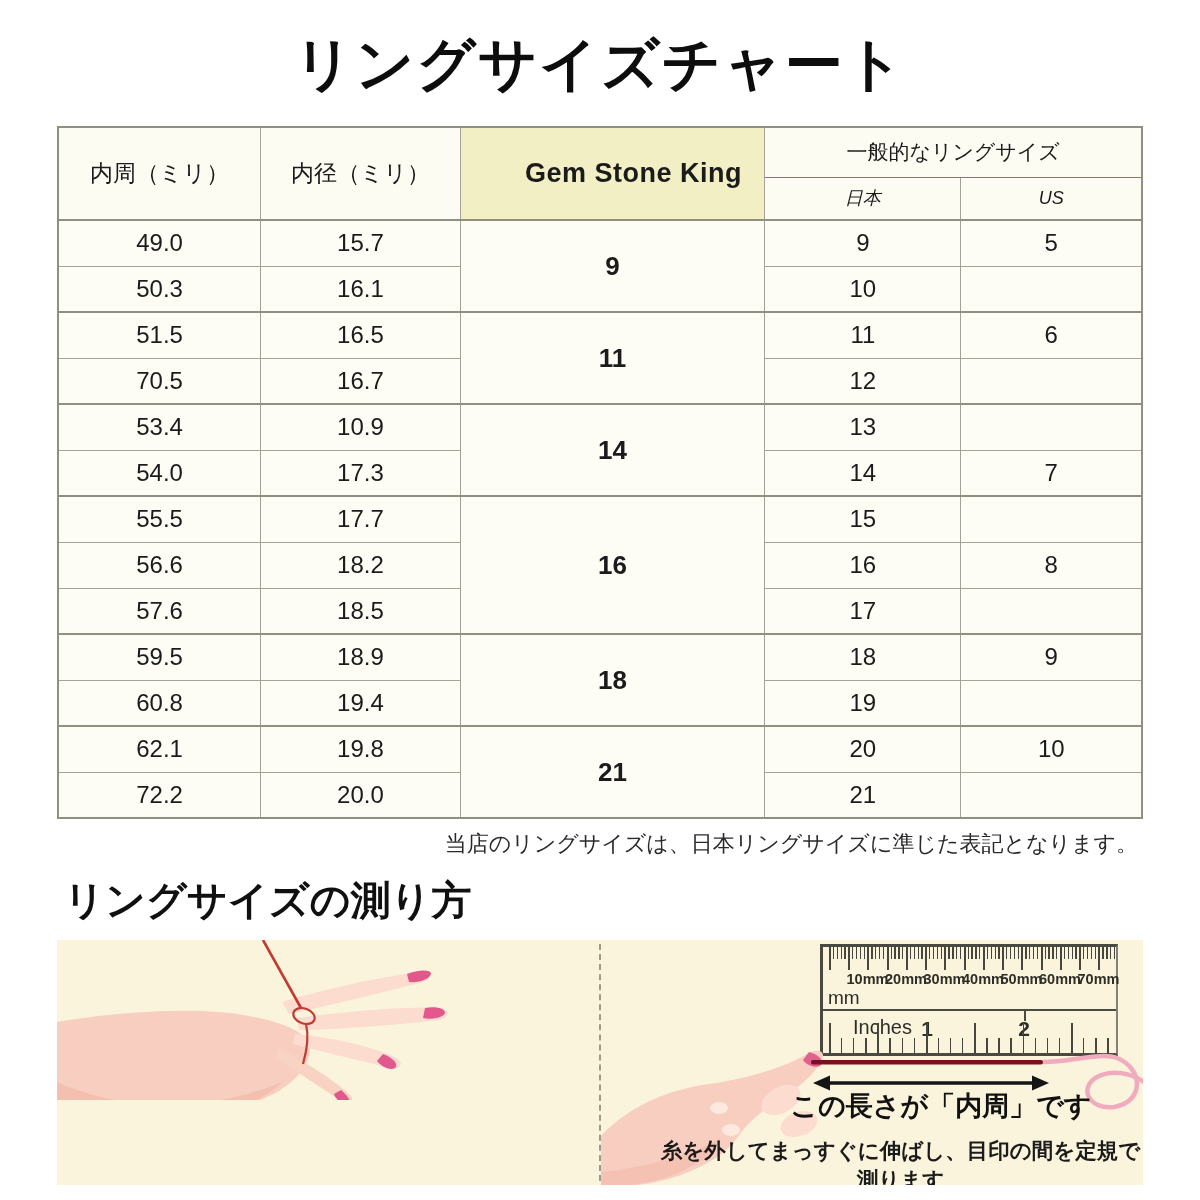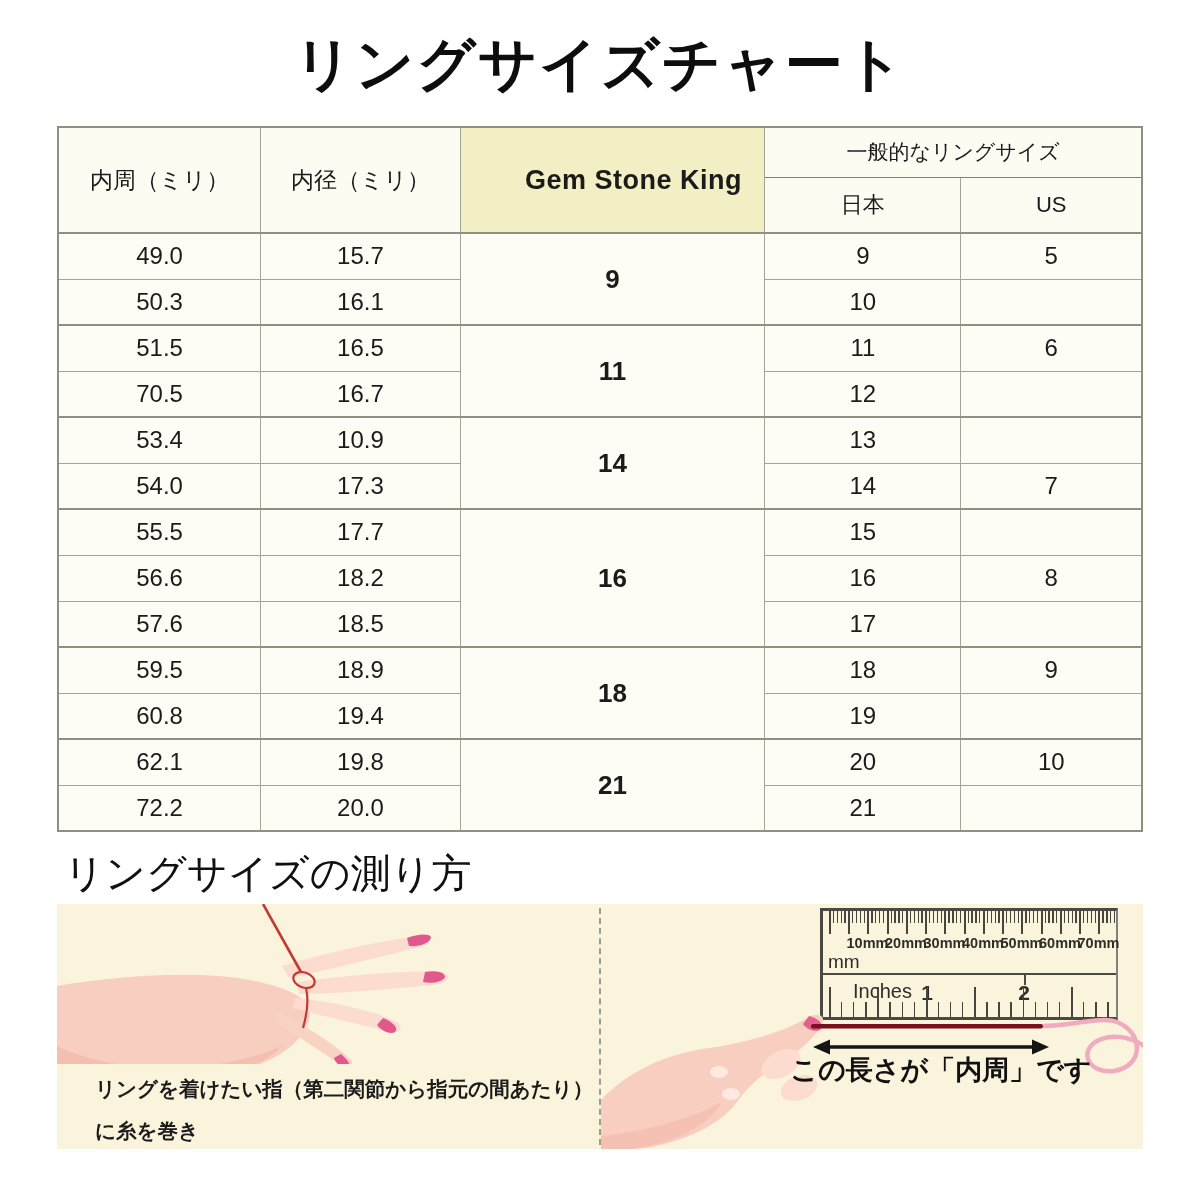--- a/index.html
+++ b/index.html
@@ -10,29 +10,29 @@
            letter-spacing:2px; margin:26px 0 22px; }
 
   .table-wrap { margin:0 57px; }
   table { width:100%; border-collapse:collapse; table-layout:fixed;
           border:2px solid #8f8f82; background:#fdfdf6; }
   th, td { border:1px solid #a4a496; text-align:center; vertical-align:middle;
            color:#1b1b1b; overflow:hidden; }
   thead th { font-weight:400; font-size:23px; background:#fdfcf3; }
   th.brand { background:#f2efc5; font-weight:700; font-size:27px; letter-spacing:.5px;padding-left:42px; }
   th.common { font-size:21px; border-bottom:1px solid #8b5cf6; height:50px; }
-  th.sub { height:56px; font-size:22px; }
+  th.sub { height:43px; font-size:18px;font-style:italic; }
   tbody td { font-size:24px; height:46px; }
   td.gsk { font-weight:700; font-size:26px; }
   tr.gs td { border-top:2px solid #8f8f82; }
   thead tr:first-child th { height:50px; }
 
   .note { margin:10px 62px 0 0; text-align:right; font-size:22px; color:#2a2a2a; }
 
-  .section-heading { margin:14px 0 3px 64px; font-size:40px; font-weight:400; color:#101010; }
+  .section-heading { margin:14px 0 12px 64px; font-size:40px; font-weight:700; color:#101010; }
 
   .panel { margin:0 57px; height:245px; background:#fbf4dc; display:flex; position:relative; overflow:hidden; }
   .panel-half { position:relative; width:543px; height:245px; }
   .divider { width:0; border-left:2px dashed #9c9c8c; margin:4px 0; }
 
   .panel svg { position:absolute; left:0; top:0; pointer-events:none; }
 
   .cap-left { position:absolute; left:38px; top:164px; font-size:20.5px; font-weight:600;
               color:#1b1b1b; line-height:2.05; }
   .cap-bold { position:absolute; left:120px; top:148px; width:440px; text-align:center;
@@ -173,20 +173,21 @@
         <tr>
           <td>72.2</td>
           <td>20.0</td>
           <td>21</td>
           <td></td>
         </tr>
       </tbody>
     </table>
   </div>
 
+  <div class="note">当店のリングサイズは、日本リングサイズに準じた表記となります。</div>
 
   <h2 class="section-heading">リングサイズの測り方</h2>
 
   <div class="panel">
 
     <div class="panel-half">
       <svg width="543" height="160" viewBox="0 0 543 160">
         <path d="M0,82 C60,72 140,66 192,76 C235,84 258,96 252,116 C240,154 185,172 120,178 C75,182 30,182 0,180 Z" fill="#f7cec0"></path>
         <path d="M0,142 C60,170 150,174 225,142 C200,170 130,184 60,184 L0,182 Z" fill="#f1b9a8" opacity="0.7"></path>
         <path d="M225,62 C270,48 330,36 362,32 C374,30 376,38 366,42 C320,54 262,68 232,74 Z" fill="#fbdccf"></path>
@@ -194,24 +195,20 @@
         <path d="M240,78 C300,70 360,66 384,68 C394,70 392,78 382,80 C330,86 270,90 242,90 Z" fill="#fbdccf"></path>
         <path d="M368,68 C378,66 388,68 388,73 C386,78 374,80 366,78 Z" fill="#e2588c"></path>
         <path d="M238,94 C280,98 320,108 340,118 C348,124 342,130 334,128 C300,120 258,110 236,104 Z" fill="#fbdccf"></path>
         <path d="M326,114 C336,118 342,124 338,128 C332,131 324,126 320,121 Z" fill="#e2588c"></path>
         <path d="M222,108 C252,124 280,142 294,156 C298,162 290,165 284,161 C262,146 234,128 218,118 Z" fill="#f8d2c2"></path>
         <path d="M284,150 C291,156 295,162 291,164 C286,166 279,160 277,154 Z" fill="#e2588c"></path>
         <path d="M206,0 L244,68" stroke="#c23a31" stroke-width="2.6"></path>
         <ellipse cx="247" cy="76" rx="11" ry="7.5" fill="none" stroke="#c23a31" stroke-width="2.2" transform="rotate(20 247 76)"></ellipse>
         <path d="M249,84 C252,96 250,110 246,124" stroke="#c23a31" stroke-width="2.2" fill="none"></path>
       </svg>
-      <div class="cap-left">
-        <div>リングを着けたい指（第二関節から指元の間あたり）に糸を巻き</div>
-
-      </div>
     </div>
 
     <div class="divider"></div>
 
     <div class="panel-half">
       <div class="ruler">
         <div class="mm-minor"></div>
         <div class="mm-major"></div>
         <span class="mm-label" style="left:44.5px">10mm</span>
         <span class="mm-label" style="left:83px">20mm</span>
@@ -237,16 +234,17 @@
         <ellipse cx="118" cy="168" rx="9" ry="6" fill="#fde9e0"></ellipse>
         <ellipse cx="130" cy="190" rx="9" ry="6" fill="#fde9e0"></ellipse>
         <path d="M208,112 C216,114 223,119 220,125 C216,129 206,126 202,120 Z" fill="#e0618d"></path>
         <rect x="210" y="120" width="232" height="4.5" rx="2" fill="#7c0f1e"></rect>
         <path d="M442,122 C470,122 500,112 516,118 C542,128 544,162 513,167 C488,170 477,148 496,137 C511,129 530,133 543,142" stroke="#f0abbe" stroke-width="4.5" fill="none"></path>
         <line x1="226" y1="143" x2="434" y2="143" stroke="#151515" stroke-width="3.5"></line>
         <polygon points="212,143 229,135.5 229,150.5" fill="#151515"></polygon>
         <polygon points="448,143 431,135.5 431,150.5" fill="#151515"></polygon>
       </svg>
       <div class="cap-bold">この長さが「内周」です</div>
+      <div class="cap-right">糸を外してまっすぐに伸ばし、目印の間を定規で測ります</div>
     </div>
 
   </div>
 </div>
 
 </body></html>

